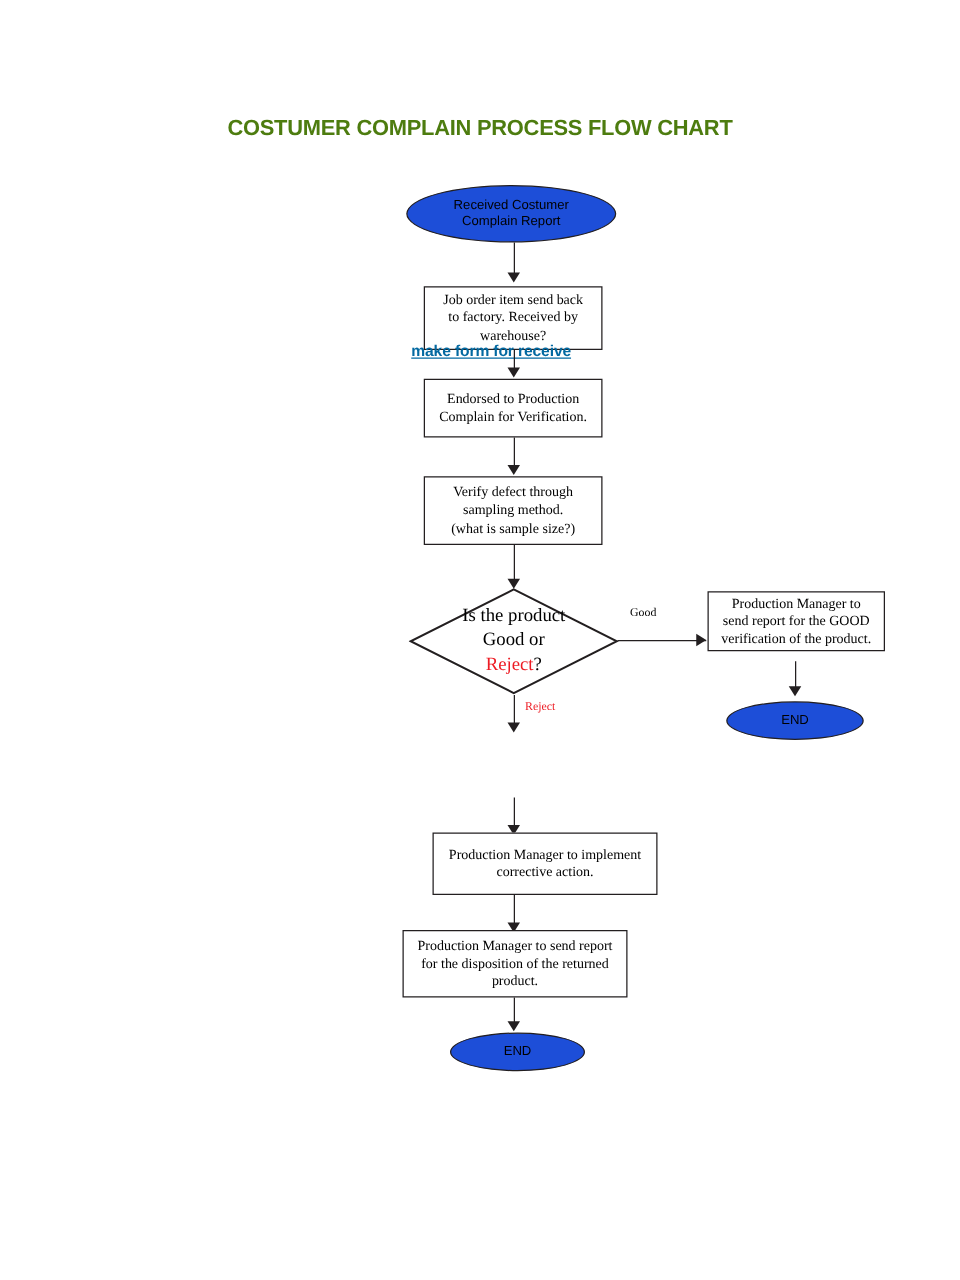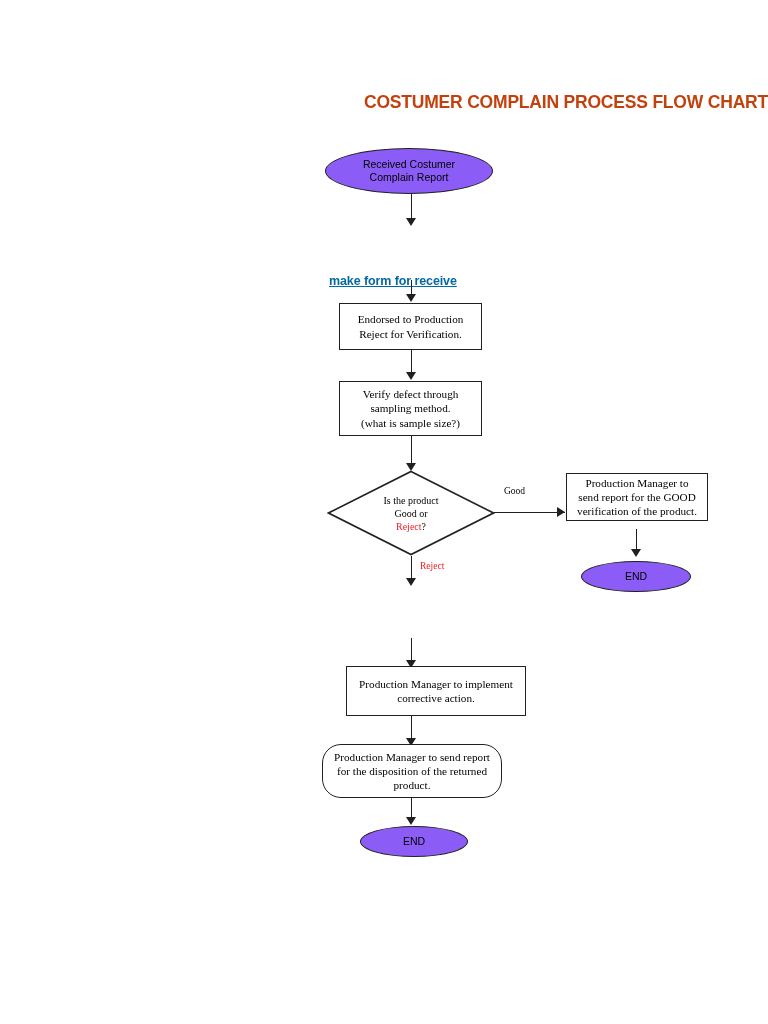--- a/index.html
+++ b/index.html
@@ -23,26 +23,26 @@
     height: 1024px;
     background: #ffffff;
   }
 
   
   .chart-title {
     position: absolute;
     left: 0;
     top: 92px;
     width: 768px;
-    text-align: right;
+    text-align: center;
     font-family: "Liberation Sans", sans-serif;
     font-size: 17.5px;
     font-weight: 700;
     letter-spacing: -0.2px;
-    color: #c2410c;
+    color: #4d7c0f;
     white-space: nowrap;
   }
 
   
   .node {
     position: absolute;
     box-sizing: border-box;
     display: flex;
     align-items: center;
     justify-content: center;
@@ -52,21 +52,21 @@
 
   .box {
     border: 1.3px solid #231f20;
     background: #ffffff;
     font-size: 11.2px;
   }
 
   .terminator {
     border: 1.6px solid #231f20;
     border-radius: 50%;
-    background: #8b5cf6;
+    background: #1d4ed8;
     font-family: "Liberation Sans", sans-serif;
     font-size: 10.5px;
   }
 
   .node-text {
     padding: 0 5px;
     width: 100%;
     white-space: pre-line;
   }
 
@@ -83,21 +83,21 @@
   .diamond-label {
     position: absolute;
     left: 0; top: 0;
     width: 100%;
     height: 100%;
     display: flex;
     flex-direction: column;
     align-items: center;
     justify-content: center;
     text-align: center;
-    font-size: 10px;
+    font-size: 15px;
     line-height: 1.3;
   }
   .red-text { color: #ed1c24; }
 
   
   .vline {
     position: absolute;
     width: 1.4px;
     background: #231f20;
   }
@@ -150,29 +150,34 @@
   <div class="chart-title">COSTUMER COMPLAIN PROCESS FLOW CHART</div>
 
   <div class="node terminator" style="left:325px; top:148px; width:168px; height:46px;">
     <span class="node-text">Received Costumer
 Complain Report</span>
   </div>
 
   <div class="vline" style="left:411px; top:194px; height:26px;"></div>
   <div class="arrow-down" style="left:406px; top:218px;"></div>
 
+  <div class="node box" style="left:339px; top:229px; width:143px; height:51px;">
+    <span class="node-text">Job order item send back
+to factory. Received by
+warehouse?</span>
+  </div>
 
   <div class="annotation" style="left:329px; top:274px;">make form for receive</div>
 
   <div class="vline" style="left:411px; top:280px; height:17px;"></div>
   <div class="arrow-down" style="left:406px; top:294px;"></div>
 
   <div class="node box" style="left:339px; top:303px; width:143px; height:47px;">
     <span class="node-text">Endorsed to Production
-Reject for Verification.</span>
+Complain for Verification.</span>
   </div>
 
   <div class="vline" style="left:411px; top:350px; height:26px;"></div>
   <div class="arrow-down" style="left:406px; top:372px;"></div>
 
   <div class="node box" style="left:339px; top:381px; width:143px; height:55px;">
     <span class="node-text">Verify defect through
 sampling method.
 (what is sample size?)</span>
   </div>
@@ -217,21 +222,21 @@
   <div class="arrow-down" style="left:406px; top:660px;"></div>
 
   <div class="node box" style="left:322px; top:666px; width:180px; height:50px;margin-left:24px;">
     <span class="node-text">Production Manager to implement
 corrective action.</span>
   </div>
 
   <div class="vline" style="left:411px; top:716px; height:28px;"></div>
   <div class="arrow-down" style="left:406px; top:738px;"></div>
 
-  <div class="node box" style="left:322px; top:744px; width:180px; height:54px;border-radius:19px;">
+  <div class="node box" style="left:322px; top:744px; width:180px; height:54px;">
     <span class="node-text">Production Manager to send report
 for the disposition of the returned
 product.</span>
   </div>
 
   <div class="vline" style="left:411px; top:798px; height:22px;"></div>
   <div class="arrow-down" style="left:406px; top:817px;"></div>
 
   <div class="node terminator" style="left:360px; top:826px; width:108px; height:31px;">
     <span class="node-text">END</span>

